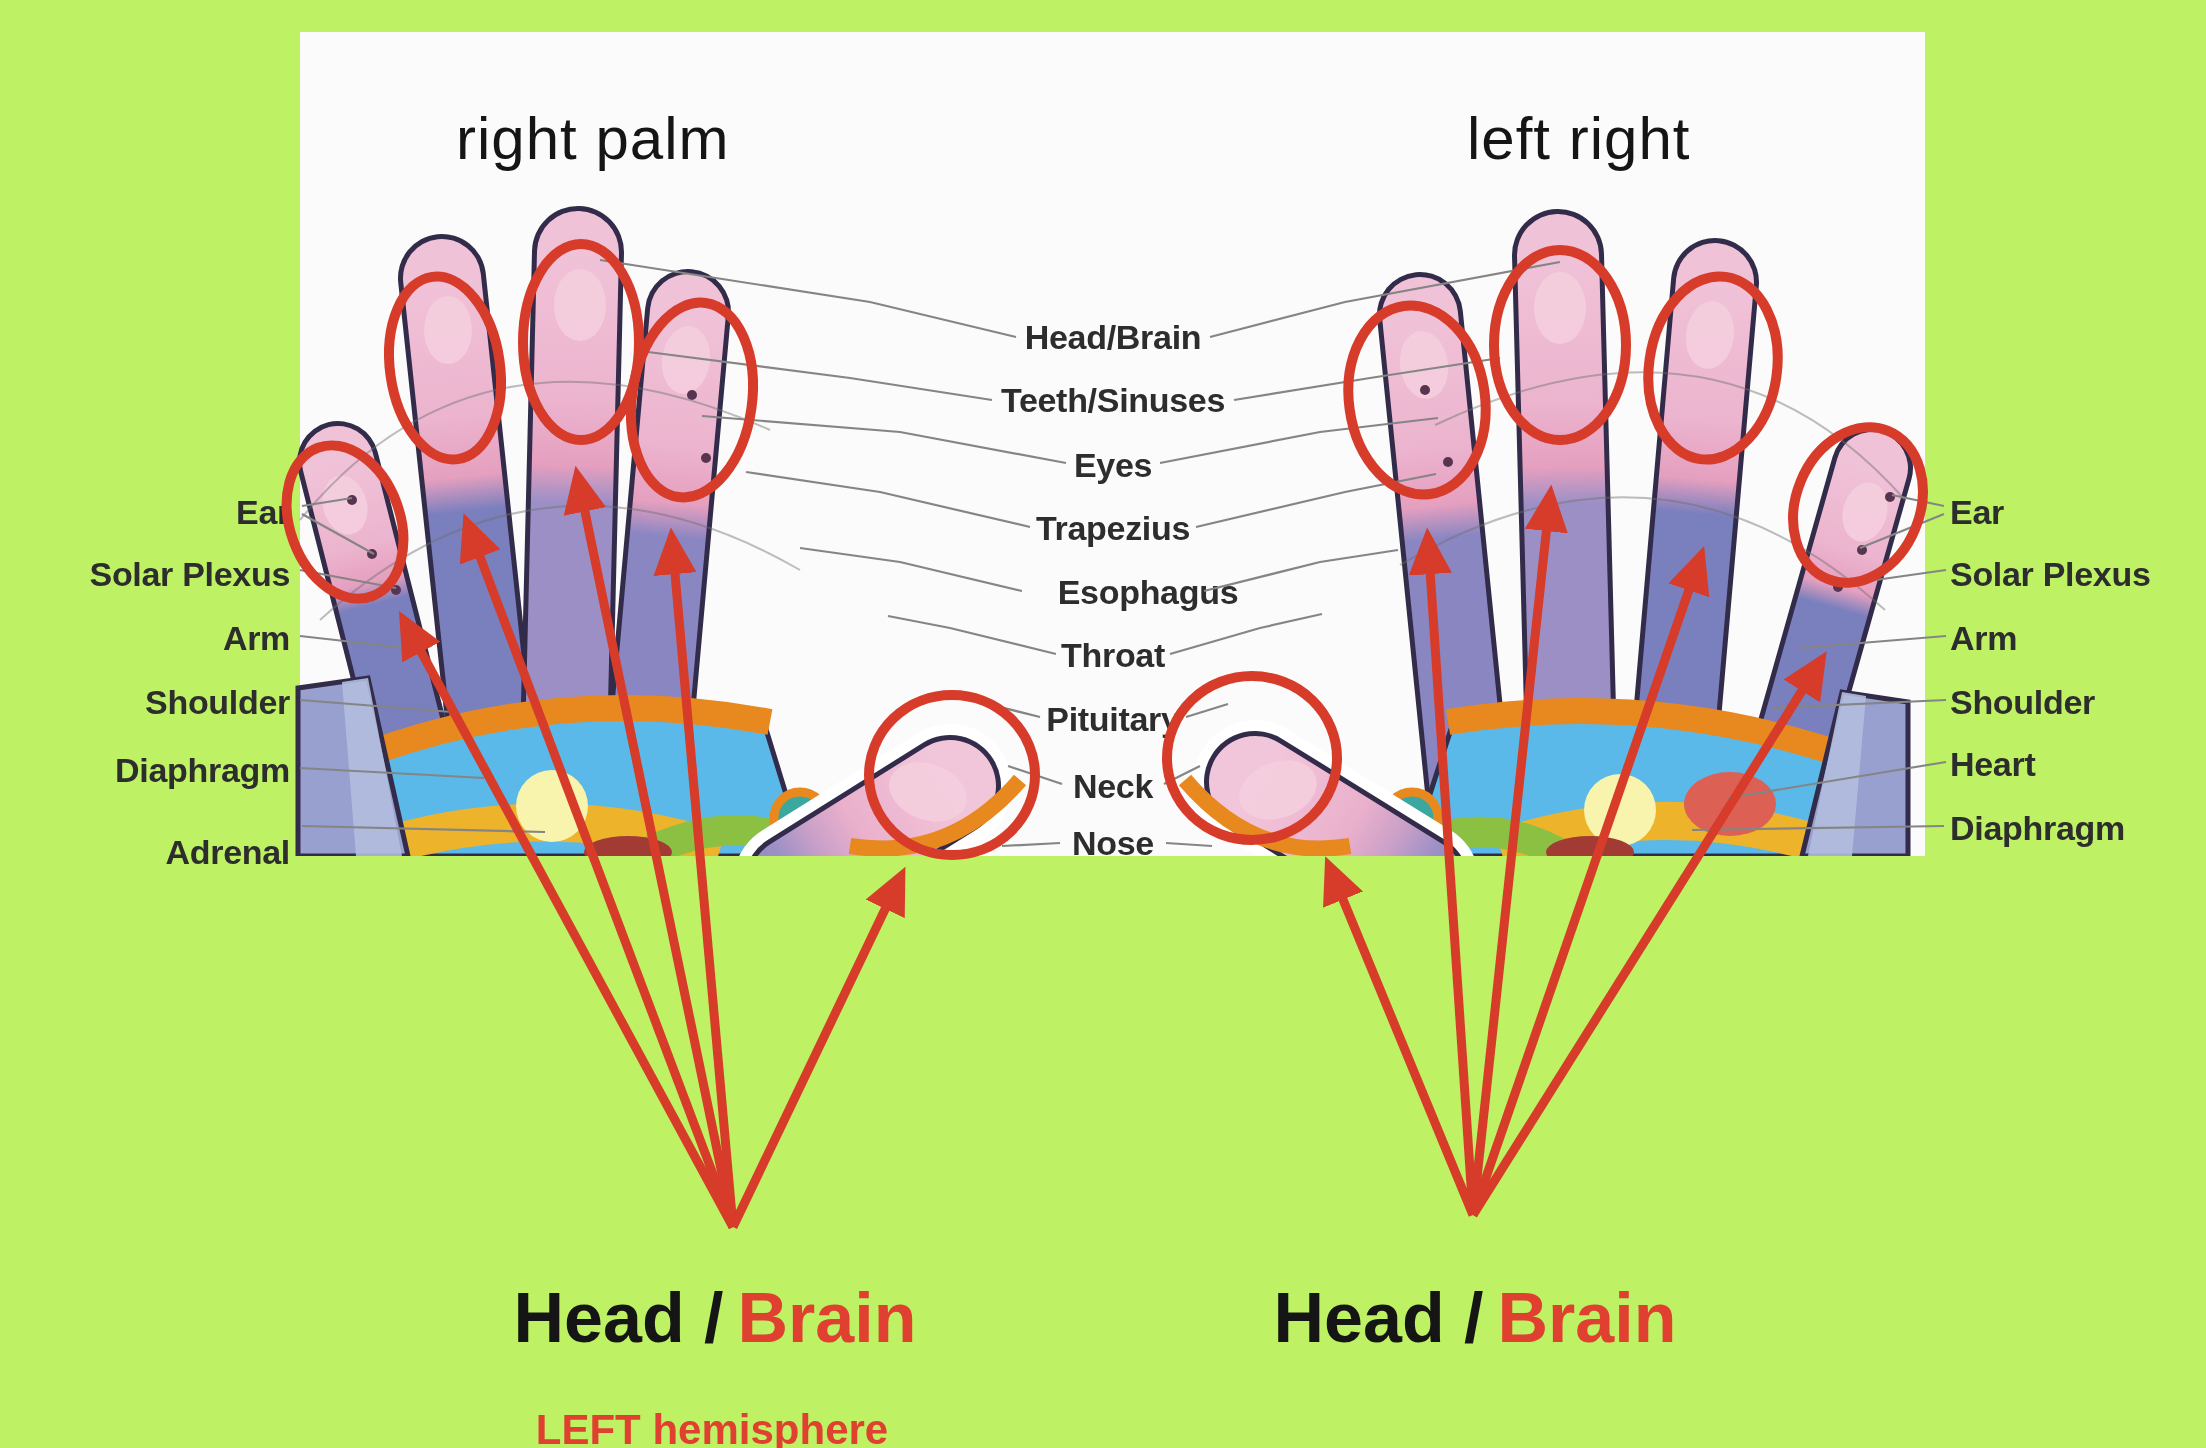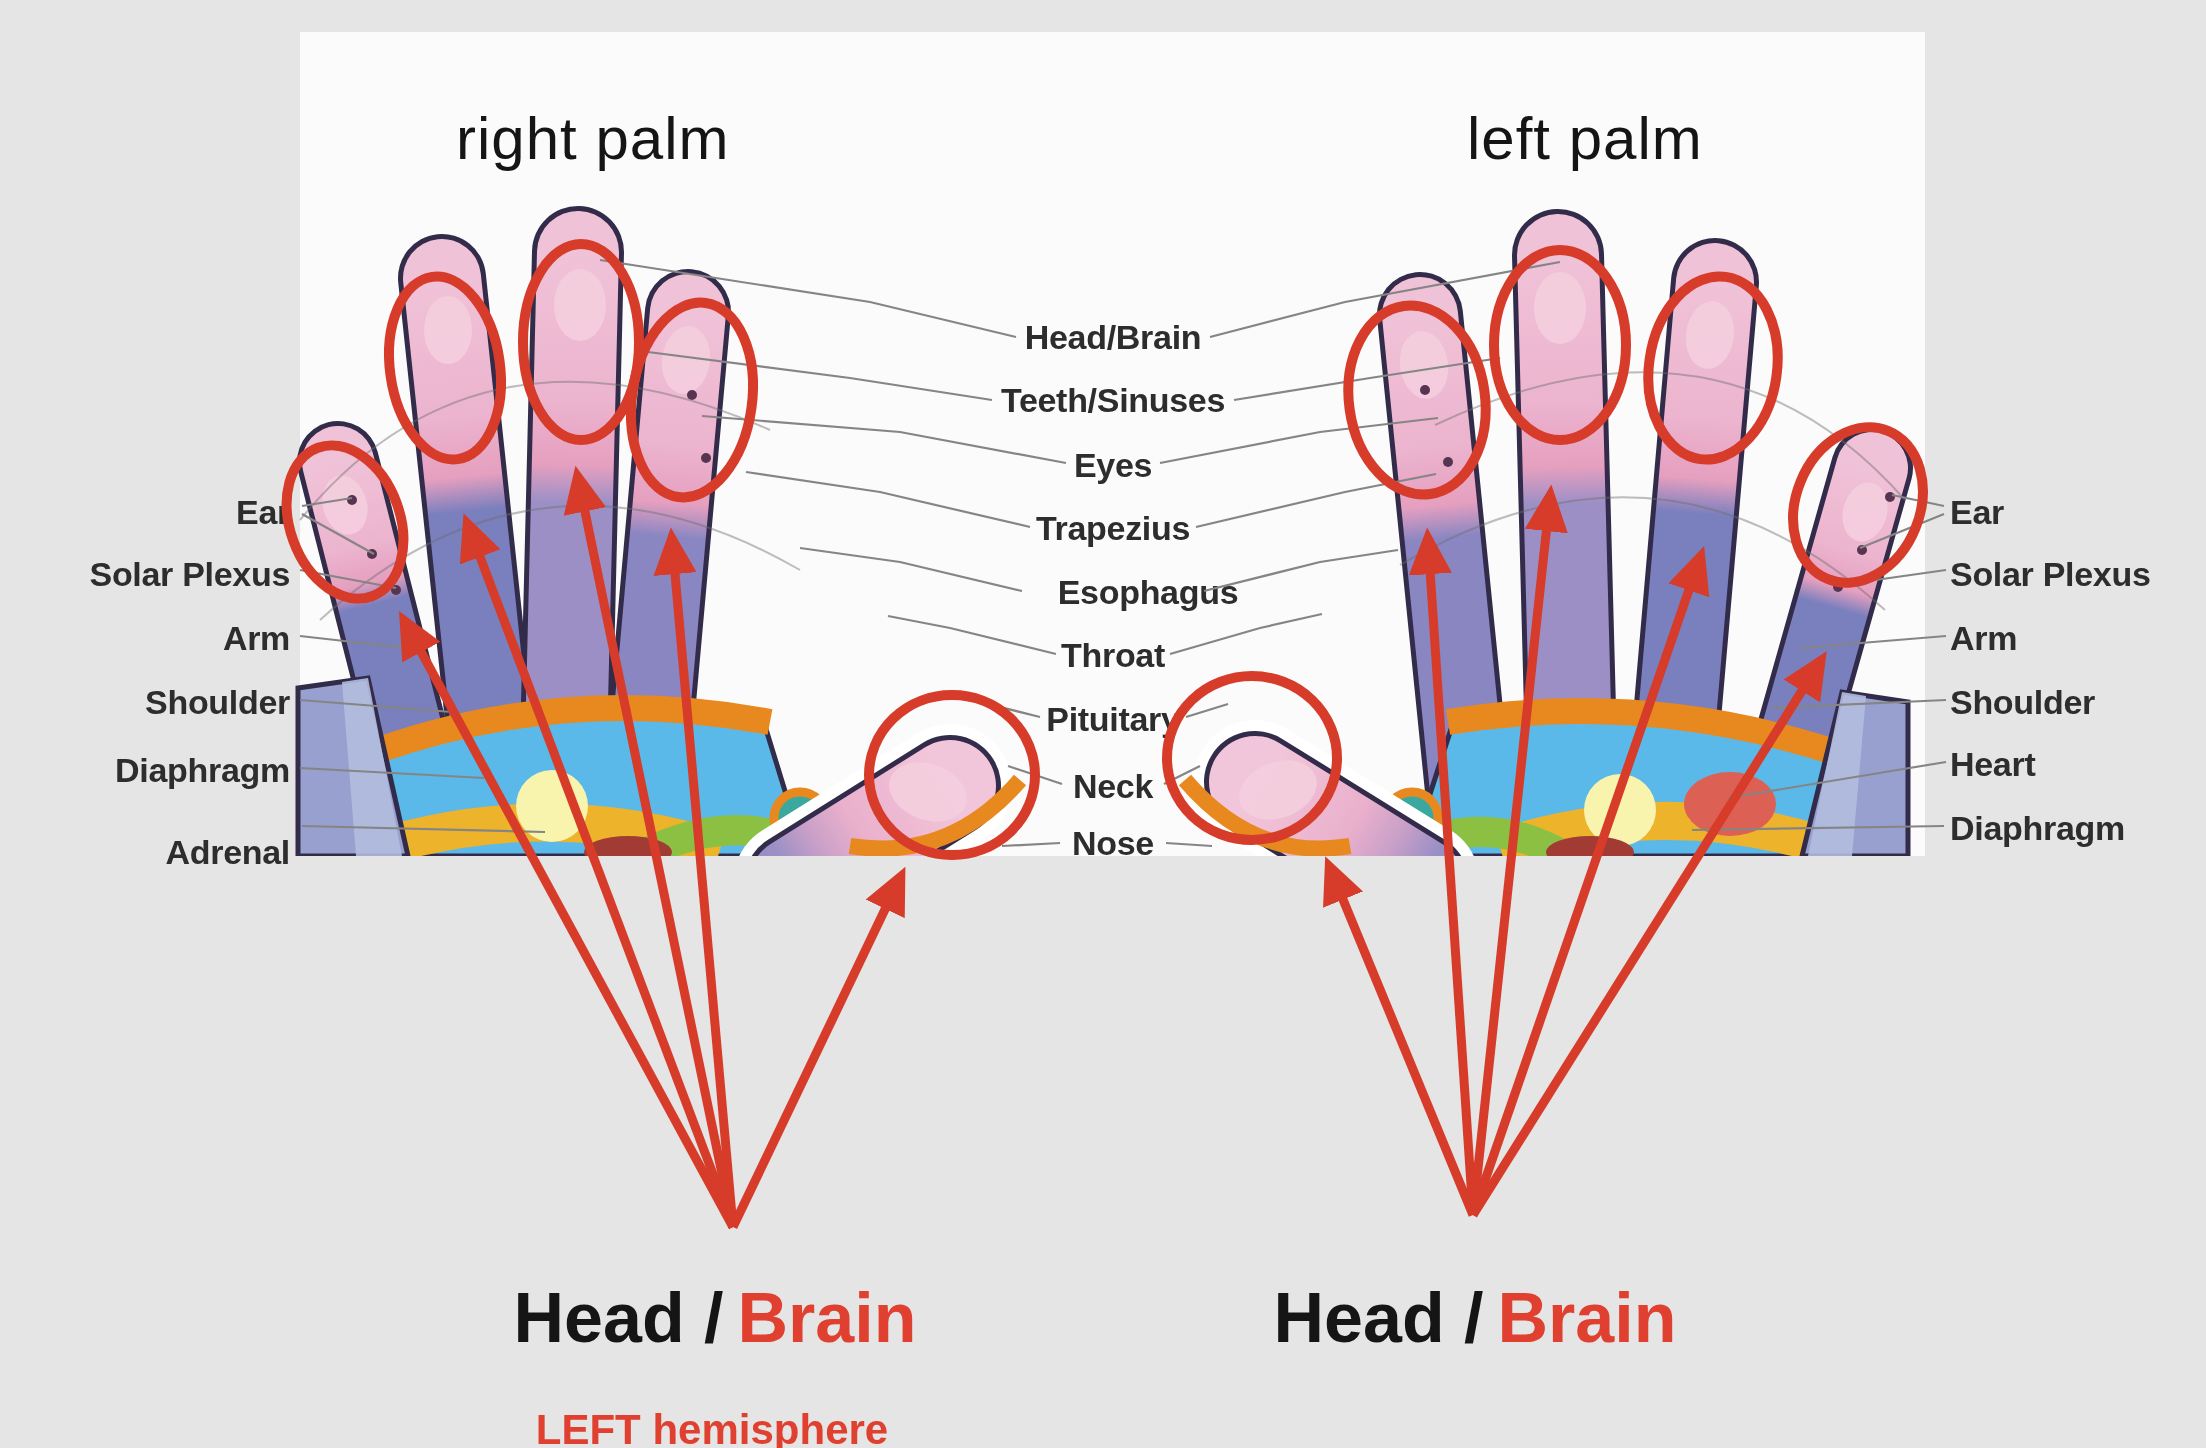--- a/index.html
+++ b/index.html
@@ -1,17 +1,17 @@
 <!DOCTYPE html>
 <html style="--accent_red: #d63c29; --annotation_red: #e0402f; --title_ink: #151515; --label_ink: #2d2d2d; --scan_bg: #fbfbfb; --finger_pink: #eeb3cd; --finger_lavender: #9c8fc6; --finger_slate: #7a7fbd; --hand_outline: #332b4a; --palm_cyan: #5ab9e8; --palm_orange: #e8891f; --palm_amber: #ecb32b; --palm_green: #8cc043; --pale_yellow: #f8f4ae; --heart_red: #dd6054; --dark_red: #a23b33; --teal: #3aa89f; --sleeve_blue: #97a0cf;"><head>
 <meta charset="utf-8">
 <style>
   html,body{margin:0;padding:0;background:#ffffff;}
   #stage{
-    position:relative;width:2206px;height:1448px;overflow:hidden;background:#e5e5e5;
+    position:relative;width:2206px;height:1448px;overflow:hidden;background:#bef264;
     font-family:"Liberation Sans", sans-serif;
   }
   .scan-bg{position:absolute;left:300px;top:32px;width:1625px;height:824px;background:var(--scan_bg);}
   .title{
     position:absolute;font-size:60px;font-weight:400;color:var(--title_ink);
     white-space:nowrap;letter-spacing:1px;z-index:3;
   }
   .lbl{
     position:absolute;font-size:34px;font-weight:700;color:var(--label_ink);
     white-space:nowrap;z-index:1;letter-spacing:-0.3px;
@@ -32,21 +32,21 @@
   .annot-sub{font-size:42px;font-weight:700;color:var(--annotation_red);}
 </style>
 </head>
 <body>
 
 <div id="stage">
 
   <div class="scan-bg"></div>
 
   <div class="title" style="left:456px;top:104px;">right palm</div>
-  <div class="title" style="left:1467px;top:104px;">left palm</div>
+  <div class="title" style="left:1467px;top:104px;">left right</div>
 
   <div class="lbl center" style="top:337px;">Head/Brain</div>
   <div class="lbl center" style="top:400px;">Teeth/Sinuses</div>
   <div class="lbl center" style="top:465px;text-align:right;">Eyes</div>
   <div class="lbl center" style="top:528px;">Trapezius</div>
   <div class="lbl center" style="top:592px;margin-left:35px;">Esophagus</div>
   <div class="lbl center" style="top:655px;">Throat</div>
   <div class="lbl center" style="top:719px;">Pituitary</div>
   <div class="lbl center" style="top:786px;">Neck</div>
   <div class="lbl center" style="top:843px;">Nose</div>

